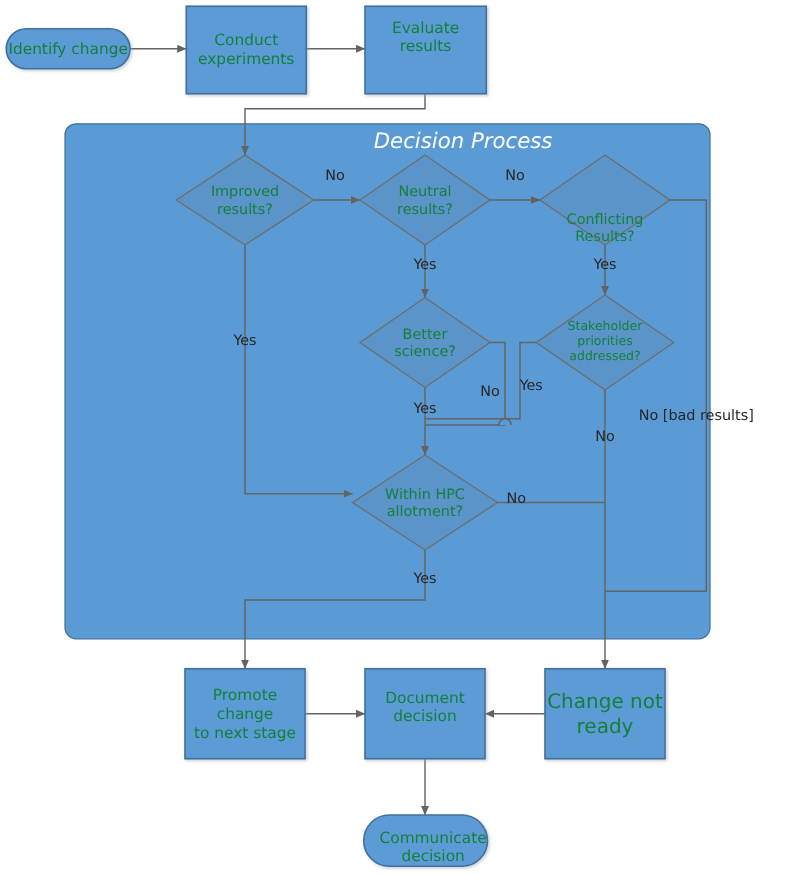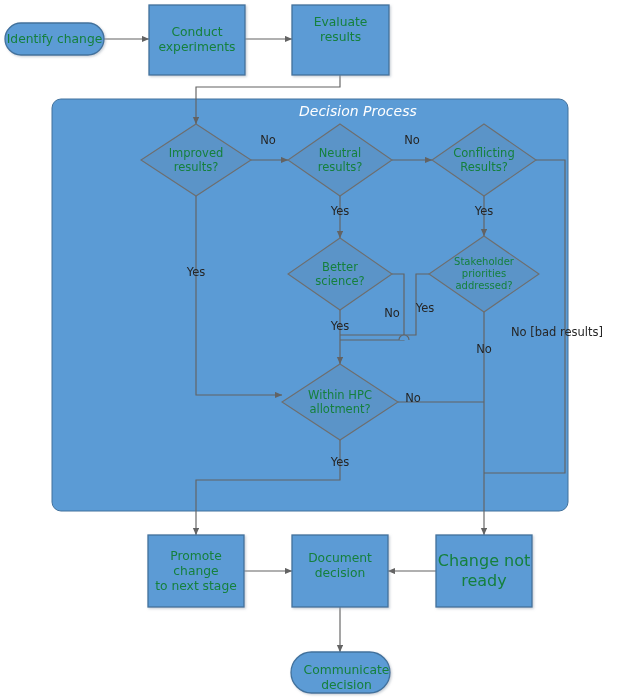--- a/index.html
+++ b/index.html
@@ -8,21 +8,21 @@
   #canvas{position:absolute;left:0;top:0;width:628px;height:699px;}
   .nodeLabel{
     position:absolute;display:flex;align-items:center;justify-content:center;
     text-align:center;color:#15803d;pointer-events:none;line-height:1.22;
   }
   .edgeLabel{
     position:absolute;display:flex;align-items:center;justify-content:center;
     text-align:right;color:#262626;pointer-events:none;white-space:nowrap;
   }
   .containerTitle{
-    position:absolute;color:#ffffff;font-style:italic;font-size:14px;
+    position:absolute;color:#ffffff;font-style:italic;font-size:17px;
     white-space:nowrap;pointer-events:none;
   }
 </style>
 </head>
 <body>
 
 <div id="stage">
   <svg id="canvas" viewBox="0 0 628 699">
     <defs>
       <marker id="arrowHead" markerWidth="9" markerHeight="9" refX="7.2" refY="3.2" orient="auto" markerUnits="userSpaceOnUse">
@@ -87,21 +87,21 @@
       </div>
       <div class="nodeLabel" style="left: 292px; top: 5px; width: 97px; height: 49px; font-size: 12.3px;">
         <span>Evaluate results</span>
       </div>
       <div class="nodeLabel" style="left: 141px; top: 124px; width: 110px; height: 72px; font-size: 11.5px;">
         <span>Improved<br>results?</span>
       </div>
       <div class="nodeLabel" style="left: 288px; top: 124px; width: 104px; height: 72px; font-size: 11.5px;">
         <span>Neutral<br>results?</span>
       </div>
-      <div class="nodeLabel" style="left: 432px; top: 124px; width: 104px; height: 72px; font-size: 11.5px;">
+      <div class="nodeLabel" style="left: 432px; top: 124px; width: 104px; height: 72px; font-size: 11.5px; align-items: flex-end;">
         <span>Conflicting<br>Results?</span>
       </div>
       <div class="nodeLabel" style="left: 288px; top: 238px; width: 104px; height: 72px; font-size: 11.5px;">
         <span>Better<br>science?</span>
       </div>
       <div class="nodeLabel" style="left: 429px; top: 236px; width: 110px; height: 76px; font-size: 10px;">
         <span>Stakeholder<br>priorities<br>addressed?</span>
       </div>
       <div class="nodeLabel" style="left: 282px; top: 364px; width: 116px; height: 76px; font-size: 11.5px;">
         <span>Within HPC<br>allotment?</span>

